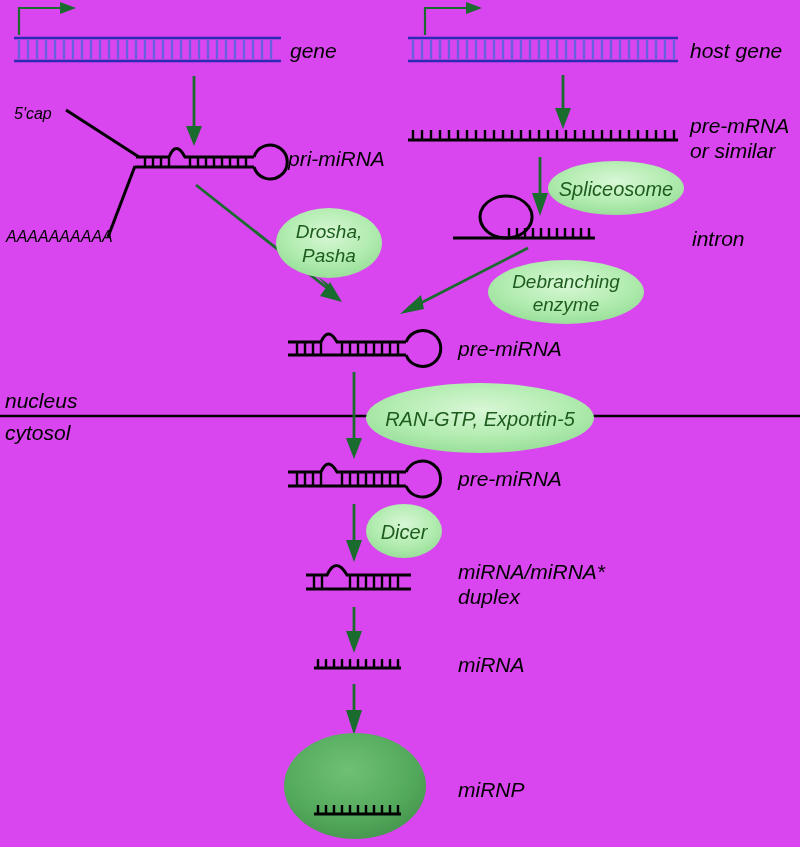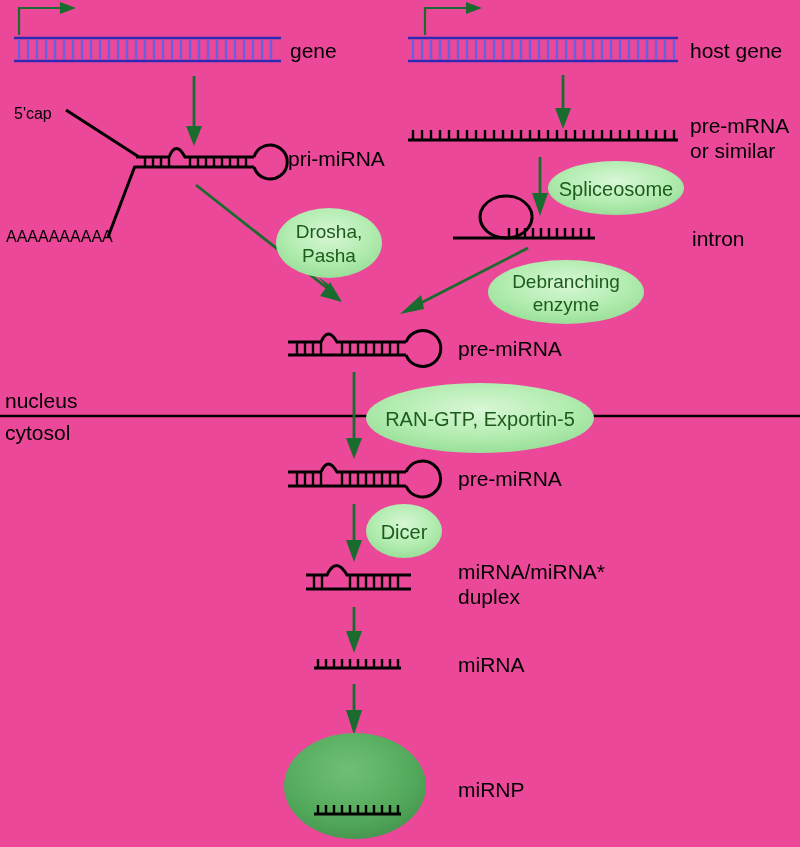--- a/index.html
+++ b/index.html
@@ -7,22 +7,23 @@
     padding: 0;
     background: #ffffff;
   }
   body {
     font-family: "Liberation Sans", sans-serif;
   }
   #stage {
     position: relative;
     width: 800px;
     height: 847px;
-    background: #ec4899;
+    background: #d946ef;
     overflow: hidden;
+    font-style: italic;
   }
   #stage svg {
     position: absolute;
     top: 0;
     left: 0;
   }
   text {
     font-family: "Liberation Sans", sans-serif;
     fill: #000000;
   }

